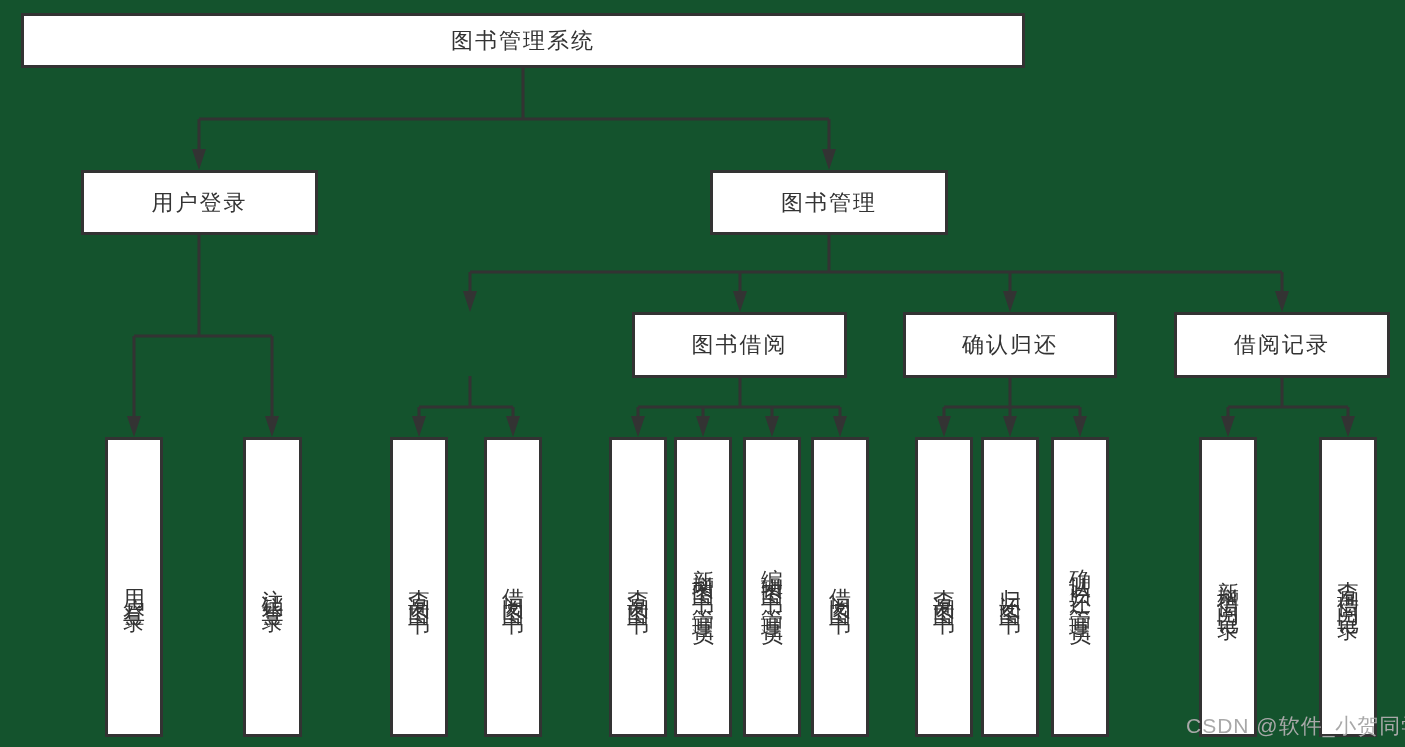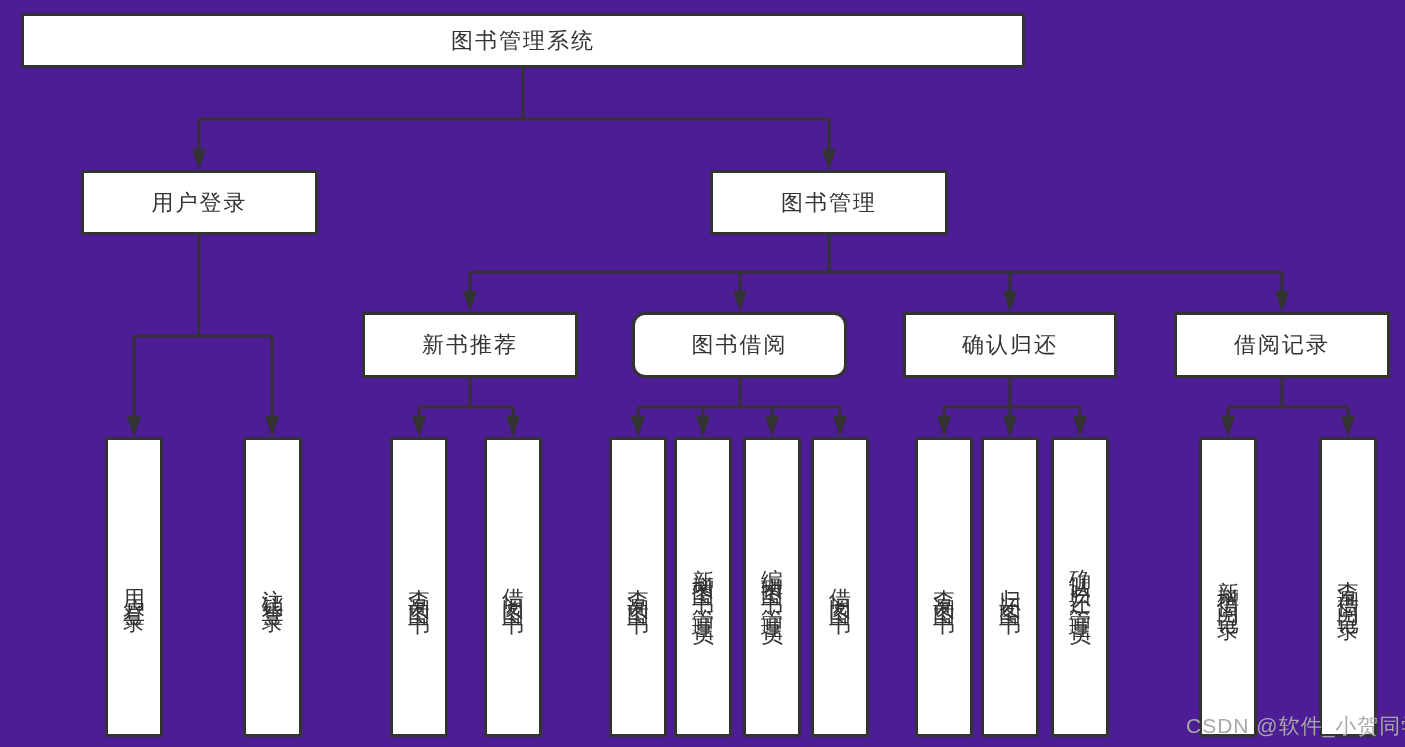--- a/index.html
+++ b/index.html
@@ -5,21 +5,21 @@
   html, body {
     margin: 0;
     padding: 0;
     background: #ffffff;
     font-family: "Liberation Sans", "DejaVu Sans", sans-serif;
   }
   #page {
     position: relative;
     width: 1405px;
     height: 747px;
-    background: #4c1d95;
+    background: #14532d;
     overflow: hidden;
   }
   #connectors {
     position: absolute;
     left: 0; top: 0;
     width: 1405px;
     height: 747px;
   }
   .box {
     position: absolute;
@@ -43,21 +43,21 @@
     line-height: 1;
     white-space: nowrap;
   }
   
   .n-root  { left: 21px;   top: 13px;  width: 1004px; height: 55px; }
   
   .n-l2a   { left: 81px;   top: 170px; width: 237px;  height: 65px; }
   .n-l2b   { left: 710px;  top: 170px; width: 238px;  height: 65px; }
   
   .n-l3a   { left: 362px;  top: 312px; width: 216px;  height: 66px; }
-  .n-l3b   { left: 632px;  top: 312px; width: 215px;  height: 66px; border-radius: 13px; }
+  .n-l3b   { left: 632px;  top: 312px; width: 215px;  height: 66px; }
   .n-l3c   { left: 903px;  top: 312px; width: 214px;  height: 66px; }
   .n-l3d   { left: 1174px; top: 312px; width: 216px;  height: 66px; }
   
   .leaf    { top: 437px; height: 300px; }
   .n-lf0   { left: 105px;  width: 58px; }
   .n-lf1   { left: 243px;  width: 59px; }
   .n-lf2   { left: 390px;  width: 58px; }
   .n-lf3   { left: 484px;  width: 58px; }
   .n-lf4   { left: 609px;  width: 58px; }
   .n-lf5   { left: 674px;  width: 58px; }
@@ -135,23 +135,20 @@
     <span>图书管理系统</span>
   </div>
 
   <div class="box hbox n-l2a">
     <span>用户登录</span>
   </div>
   <div class="box hbox n-l2b">
     <span>图书管理</span>
   </div>
 
-  <div class="box hbox n-l3a">
-    <span>新书推荐</span>
-  </div>
   <div class="box hbox n-l3b">
     <span>图书借阅</span>
   </div>
   <div class="box hbox n-l3c">
     <span>确认归还</span>
   </div>
   <div class="box hbox n-l3d">
     <span>借阅记录</span>
   </div>
 

